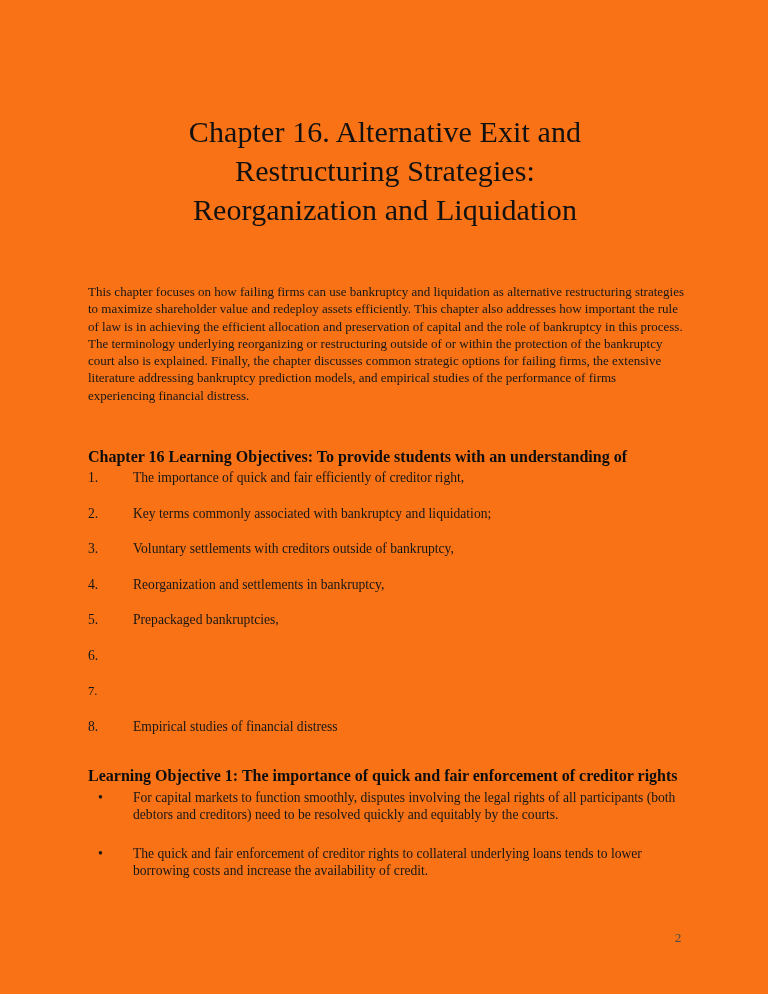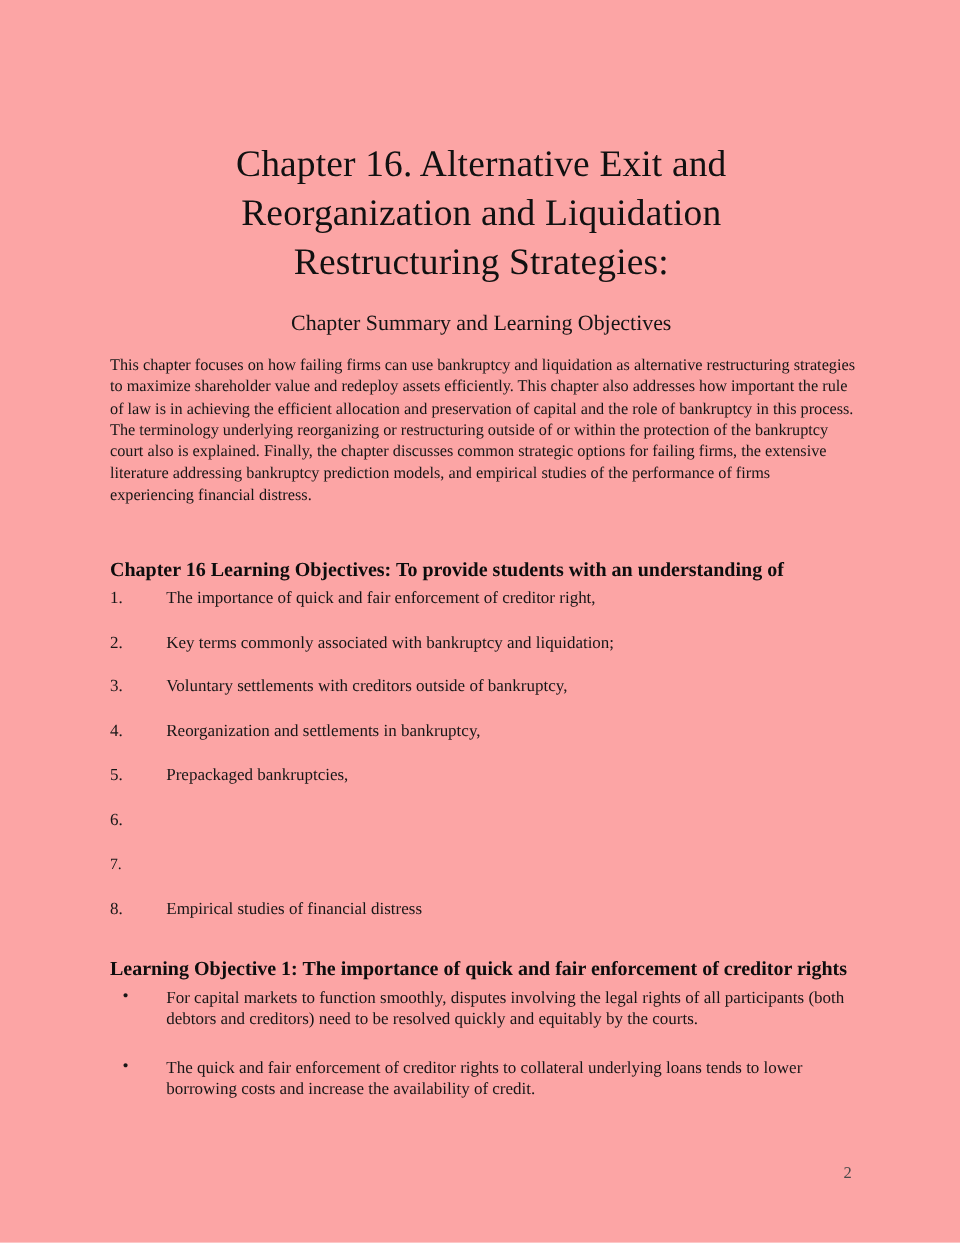--- a/index.html
+++ b/index.html
@@ -13,21 +13,21 @@
     height: 994px;
     position: relative;
     font-family: "Liberation Serif", "DejaVu Serif", serif;
     color: #000000;
     overflow: hidden;
   }
 
   .page {
     position: absolute;
     inset: 0;
-    background: #fca5a5;
+    background: #f97316;
   }
 
   
   .doc-title {
     position: absolute;
     left: 88px;
     top: 92px;
     width: 594px;
     text-align: center;
     font-size: 30px;
@@ -153,34 +153,33 @@
     color: #4a4a4a;
   }
 </style>
 </head>
 <body>
 
 <div class="page">
 
   <h1 class="doc-title">
     <span class="tline">Chapter 16. Alternative Exit and</span>
+    <span class="tline">Restructuring Strategies:</span>
     <span class="tline">Reorganization and Liquidation</span>
-    <span class="tline">Restructuring Strategies:</span>
   </h1>
 
-  <h2 class="doc-subtitle">Chapter Summary and Learning Objectives</h2>
 
   <p class="intro-para">This chapter focuses on how failing firms can use bankruptcy and liquidation as alternative restructuring strategies to maximize shareholder value and redeploy assets efficiently. This chapter also addresses how important the rule of law is in achieving the efficient allocation and preservation of capital and the role of bankruptcy in this process. The terminology underlying reorganizing or restructuring outside of or within the protection of the bankruptcy court also is explained. Finally, the chapter discusses common strategic options for failing firms, the extensive literature addressing bankruptcy prediction models, and empirical studies of the performance of firms experiencing financial distress.</p>
 
   <p class="section-heading" id="lo-heading-main">Chapter 16 Learning Objectives: To provide students with an understanding of</p>
 
   <ol class="num-list">
     <li class="num-item">
       <span class="num">1.</span>
-      <span class="num-text">The importance of quick and fair enforcement of creditor right,</span>
+      <span class="num-text">The importance of quick and fair efficiently of creditor right,</span>
     </li>
     <li class="num-item">
       <span class="num">2.</span>
       <span class="num-text"> Key terms commonly associated with bankruptcy and liquidation;</span>
     </li>
     <li class="num-item">
       <span class="num">3.</span>
       <span class="num-text">Voluntary settlements with creditors outside of bankruptcy,</span>
     </li>
     <li class="num-item">

